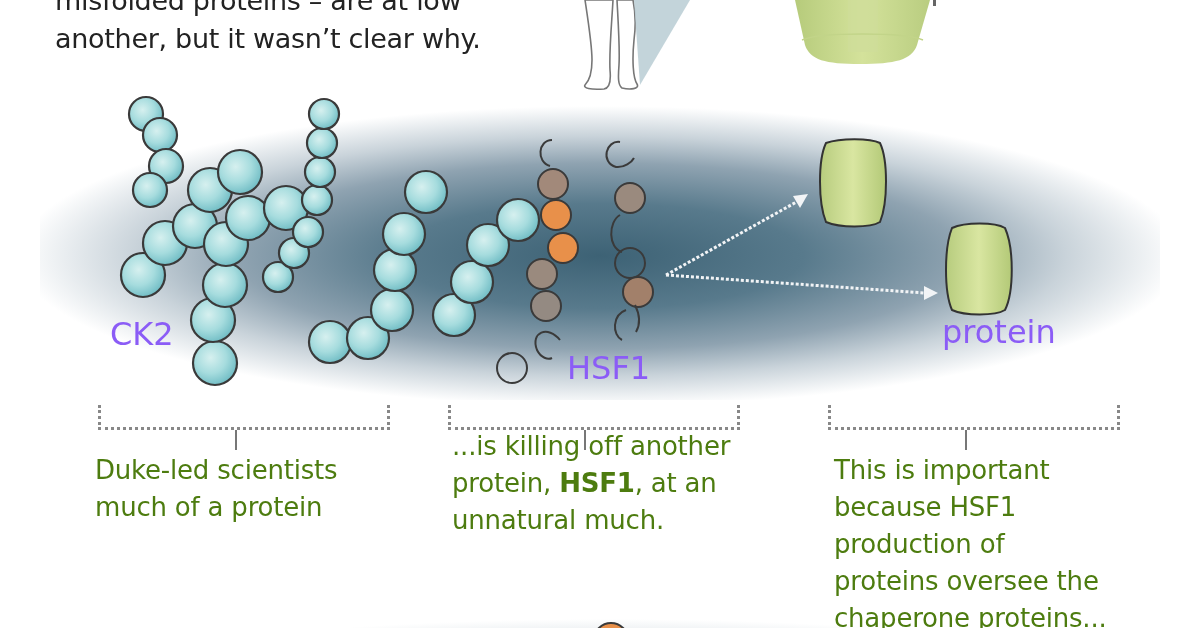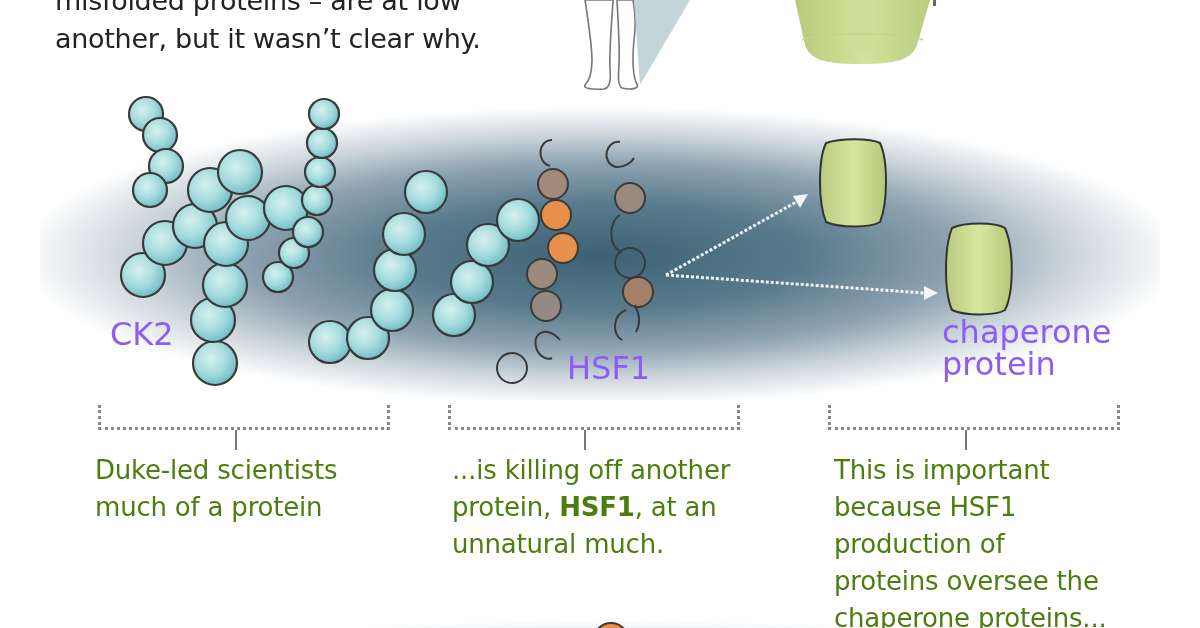--- a/index.html
+++ b/index.html
@@ -143,37 +143,36 @@
     <path d="M826,143 C840,138 870,138 880,143 C888,160 888,202 880,222 C870,228 840,228 826,222 C818,202 818,160 826,143 Z"></path>
     <path d="M952,228 C965,222 995,222 1005,228 C1014,248 1014,292 1005,310 C995,316 965,316 952,310 C944,292 944,248 952,228 Z"></path>
   </g>
 
   <circle cx="611" cy="640" r="17" fill="#e8904a" stroke="#3a3a3a" stroke-width="2"></circle>
 </svg>
 
 <div class="label" style="left:110px;top:318px;">CK2</div>
 <div class="label" style="left:567px;top:352px;">HSF1</div>
 <div class="label" style="left:942px;top:316px;">
-  <div>chaperone</div>
   <div>protein</div>
 </div>
 
 <div class="bracket" style="left:98px;top:405px;width:286px;"></div>
 <div class="tick" style="left:235px;top:430px;"></div>
 <div class="bracket" style="left:448px;top:405px;width:286px;"></div>
 <div class="tick" style="left:584px;top:430px;"></div>
 <div class="bracket" style="left:828px;top:405px;width:286px;"></div>
 <div class="tick" style="left:965px;top:430px;"></div>
 
 <div class="caption" style="left:95px;top:452px;">
   <div>Duke-led scientists</div>
   <div>much of a protein</div>
 </div>
 
-<div class="caption" style="left:452px;top:452px;">
+<div class="caption" style="left:452px;top:428px;">
   <div>...is killing off another</div>
   <div><span>protein, </span><b>HSF1</b><span>, at an</span></div>
   <div>unnatural much.</div>
 </div>
 
 <div class="caption" style="left:834px;top:452px;">
   <div>This is important</div>
   <div>because HSF1</div>
   <div>production of</div>
   <div>proteins oversee the</div>

